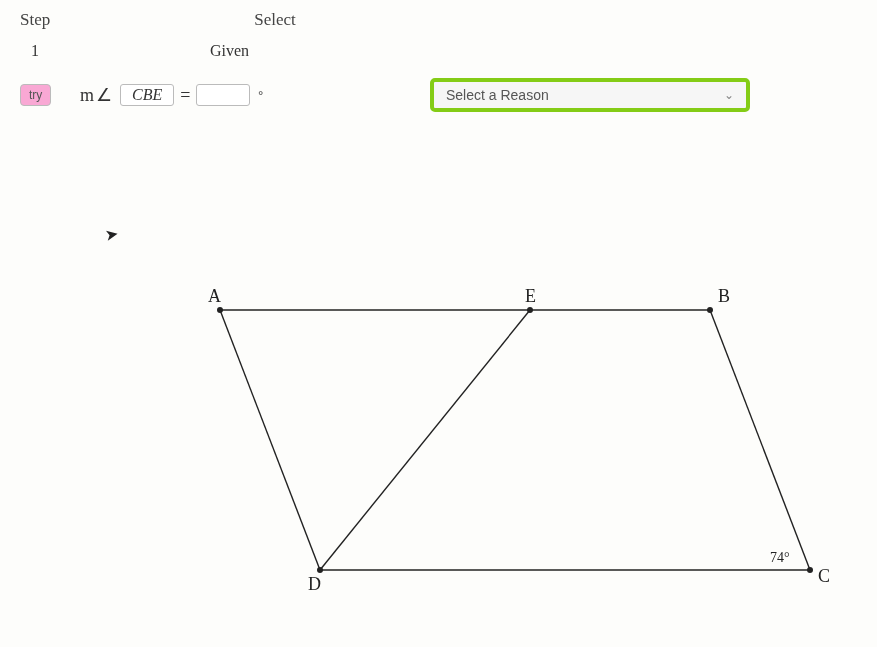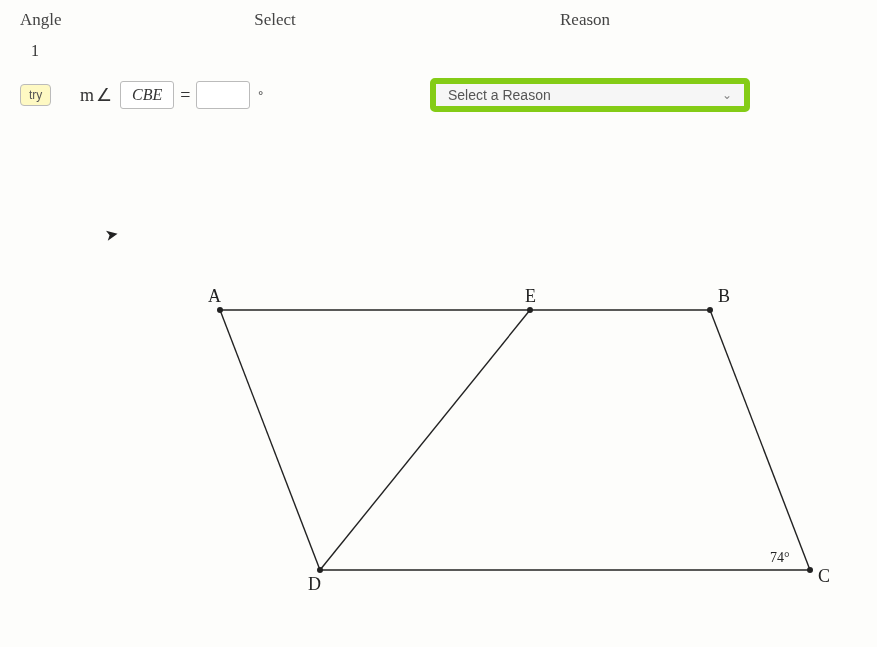--- a/index.html
+++ b/index.html
@@ -21,45 +21,45 @@
   }
   .col-step { width: 60px; text-align: left; }
   .col-angle { width: 350px; text-align: left; padding-left: 40px; }
   .col-reason { width: 350px; text-align: left; }
   .header-text { font-size: 17px; color: #444; }
   .step-num { text-align: center; width: 30px; display:inline-block;}
   .math { font-family: Georgia, serif; font-size: 18px; }
   .try-btn {
     border: 1px solid #bbb;
     border-radius: 4px;
-    background: #fef9c3;
+    background: #f9a8d4;
     font-size: 12px;
     padding: 3px 8px;
     cursor: pointer;
     font-family: Arial, sans-serif;
     color: #555;
   }
   .input-box {
     border: 1px solid #bbb;
     border-radius: 3px;
     background: #fff;
     min-width: 54px;
-    height: 28px;
+    height: 22px;
     padding: 2px 8px;
     font-family: Georgia, serif;
     font-size: 16px;
     display: inline-flex;
     align-items: center;
     justify-content: center;
     vertical-align: middle;
   }
   .input-box.val { text-align: center; }
   .deg-sup { font-size: 12px; vertical-align: top; margin-left: 2px;}
   .reason-select {
-    border: 6px solid #84cc16;
+    border: 4px solid #84cc16;
     border-radius: 5px;
     background: #f6f6f6;
     height: 34px;
     width: 320px;
     padding: 0 12px;
     display: flex;
     align-items: center;
     justify-content: space-between;
     font-family: Arial, sans-serif;
     font-size: 14px;
@@ -88,29 +88,29 @@
     color: #222;
     transform: rotate(-10deg);
   }
 </style>
 </head>
 <body>
 
 <div class="proof-table">
 
   <div class="row">
-    <div class="col-step header-text">Angle</div>
+    <div class="col-step header-text">Step</div>
     <div class="col-angle header-text" style="text-align:center;">Select</div>
-    <div class="col-reason header-text" style="padding-left:130px;">Reason</div>
   </div>
 
   <div class="row">
     <div class="col-step">
       <span class="step-num">1</span>
     </div>
+    <div class="col-reason" style="padding-left:130px;">Given</div>
   </div>
 
   <div class="row" style="margin-top:18px;">
     <div class="col-step">
       <button class="try-btn">try</button>
     </div>
     <div class="col-angle math" style="display:flex;align-items:center;gap:6px;padding-left:0;">
       <span><span>m</span><span class="angle-sym">∠</span></span>
       <span class="input-box" style="font-style:italic;">
           <span>CBE</span>

